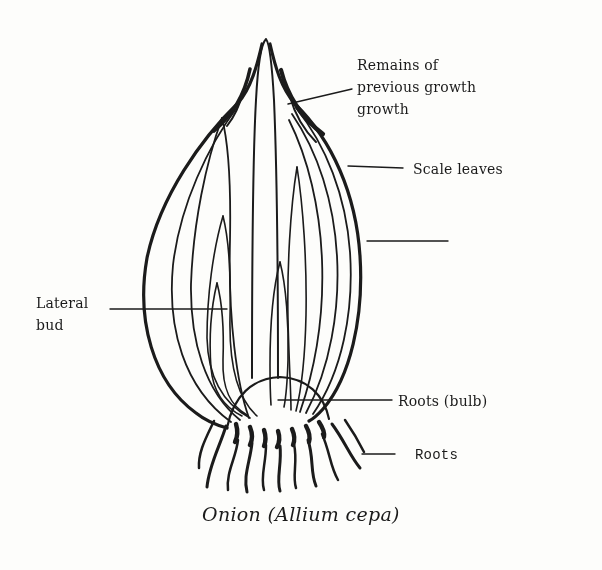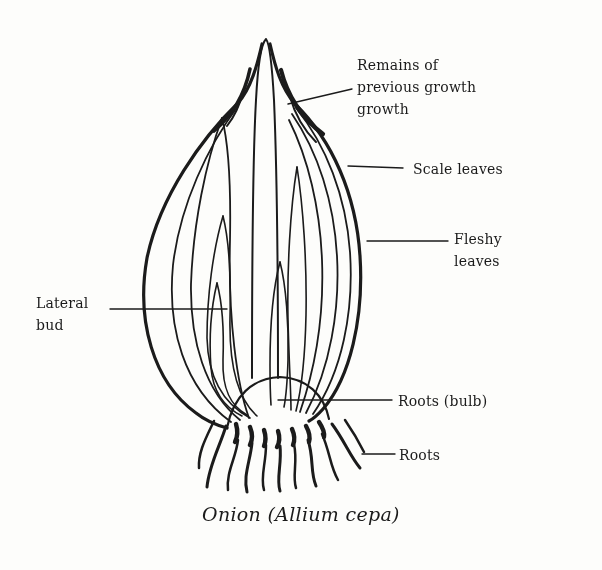--- a/index.html
+++ b/index.html
@@ -104,33 +104,29 @@
   <div class="lbl" style="left:357px;top:54px;">
     <span>Remains of</span>
     <span>previous growth</span>
     <span>growth</span>
   </div>
 
   <div class="lbl" style="left:413px;top:158px;">
     <span>Scale leaves</span>
   </div>
 
-  <div class="lbl" style="left:454px;top:228px;">
-    <span>Fleshy</span>
-    <span>leaves</span>
-  </div>
 
   <div class="lbl" style="left:36px;top:292px;">
     <span>Lateral</span>
     <span>bud</span>
   </div>
 
   <div class="lbl" style="left:398px;top:390px;">
     <span>Roots (bulb)</span>
   </div>
 
-  <div class="lbl" style="left:399px;top:444px;">
+  <div class="lbl" style="left:415px;top:444px;font-family:Liberation Mono, monospace;">
     <span>Roots</span>
   </div>
 
   <div class="caption" style="left:202px;top:503px;">Onion (Allium cepa)</div>
 
 </div>
 
 </body></html>

